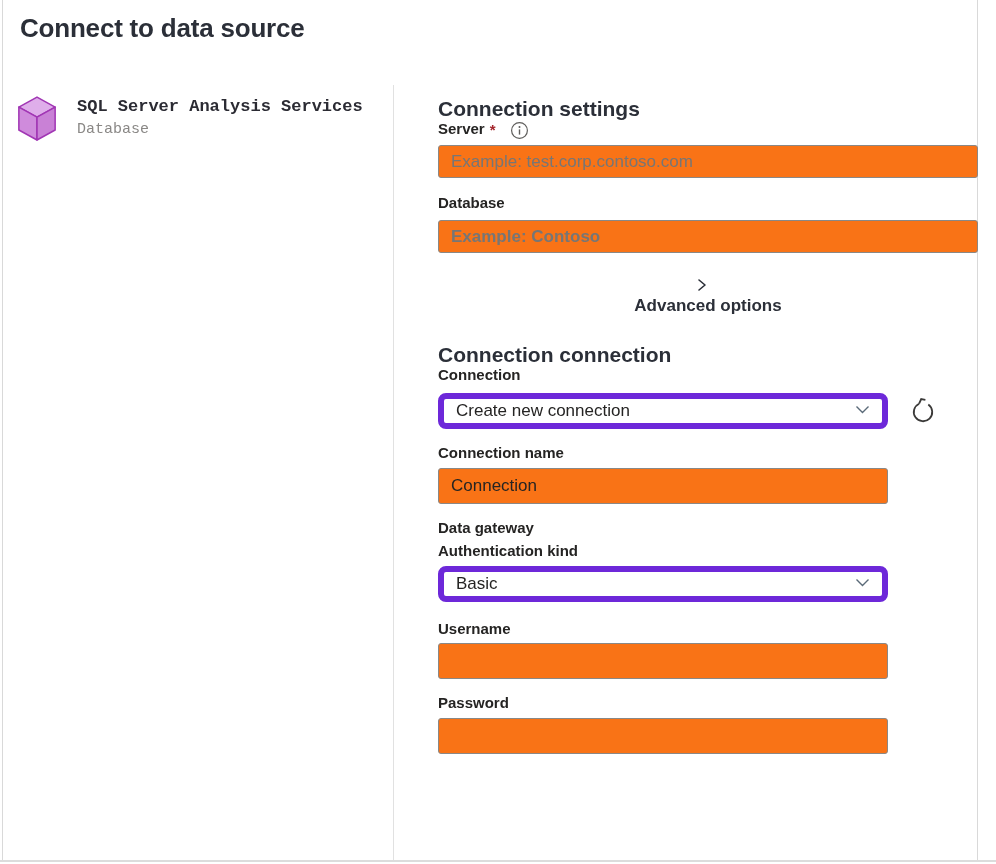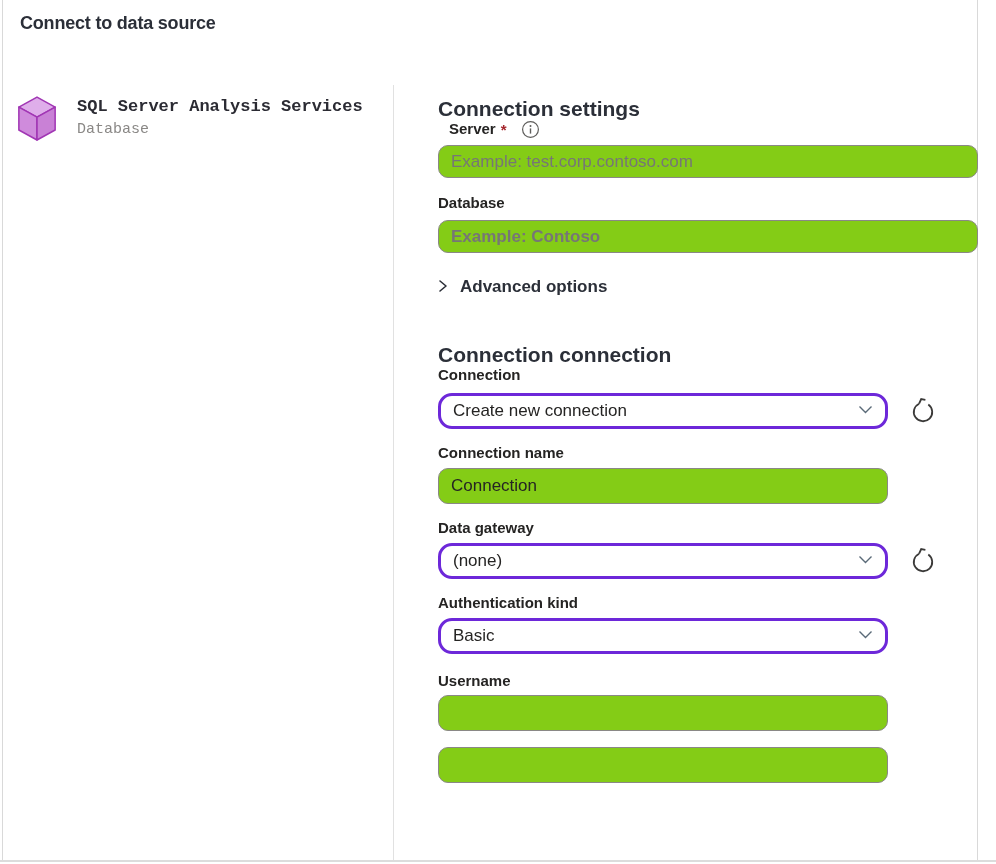--- a/index.html
+++ b/index.html
@@ -12,74 +12,74 @@
     color:#2b2b33;
   }
   
   .edge-left   { position:absolute; left:2px;  top:0; bottom:2px; width:1px; background:#d9d9d9; }
   .edge-right  { position:absolute; left:977px; top:0; bottom:2px; width:1px; background:#d9d9d9; }
   .edge-bottom { position:absolute; left:0; right:0; top:860px; height:2px; background:#dcdcdc; }
   .v-divider   { position:absolute; left:393px; top:85px; height:775px; width:1px; background:#e1e1e1; }
 
   .page-title {
     position:absolute; left:20px; top:13px; margin:0;
-    font-size:18px; font-weight:700; color:#2b2f38; letter-spacing:-0.2px;
+    font-size:26px; font-weight:700; color:#2b2f38; letter-spacing:-0.2px;
   }
 
   
   .source-row { position:absolute; left:16px; top:95px; display:flex; align-items:flex-start; }
   .source-icon { flex:0 0 auto; }
   .source-meta { margin-left:19px; padding-top:2px;font-family:Liberation Mono, monospace; }
   .source-name { font-size:17px; font-weight:700; color:#2b2b33; line-height:20px; }
   .source-kind { font-size:15px; color:#8a8886; line-height:18px; margin-top:4px; }
 
   
   .right-panel { position:absolute; left:438px; top:0; width:540px; padding-top:97px; }
   h2.section-heading {
     margin:0; font-size:21px; font-weight:700; color:#2b2f38; line-height:24px;
   }
   .h2-settings { margin-bottom:27px; }
   .h2-credentials { margin-bottom:21px; }
 
   .field-label {
     font-size:15px; font-weight:700; color:#252423; line-height:16px;
   }
-  .label-row { display:flex; align-items:center; height:16px;margin-left:11px; }
+  .label-row { display:flex; align-items:flex-start; height:16px; }
   .required-mark { color:#a4262c; font-size:15px; font-weight:700; margin-left:5px; }
   .info-btn { margin-left:14px; display:inline-flex; align-items:center; cursor:default; background:none; border:none; padding:0; }
 
   input.txt {
-    display:block; border:1px solid #8a8886; border-radius:10px;
+    display:block; border:1px solid #8a8886; border-radius:3px;
     font-family:"Liberation Sans","DejaVu Sans",sans-serif;
-    font-size:17px; color:#252423; padding:0 12px; outline:none; background:#84cc16;
+    font-size:17px; color:#252423; padding:0 12px; outline:none; background:#f97316;
   }
   input.txt::placeholder { color:#767676; opacity:1; }
   .w-wide   { width:540px; height:33px; }
   .w-narrow { width:450px; height:36px; }
 
   .mb8  { margin-bottom:8px; }
   .mb9  { margin-bottom:9px; }
   .mb7  { margin-bottom:7px; }
   .mb6  { margin-bottom:6px; }
   .mb10 { margin-bottom:10px; }
   .mb16 { margin-bottom:16px; }
   .mb17 { margin-bottom:17px; }
   .mb19 { margin-bottom:19px; }
   .mb24 { margin-bottom:24px;font-weight:bold; }
-  .mb46 { margin-bottom:46px; }
+  .mb46 { margin-bottom:46px;flex-direction:column; }
 
   .advanced-row {
     display:flex; align-items:center; height:20px; cursor:pointer; user-select:none;
   }
   .advanced-row .chev-right { margin-right:12px; margin-top:1px; }
   .advanced-label { font-size:17px; font-weight:700; color:#2b2f38; }
 
   .combo-row { display:flex; align-items:center; }
   .dropdown {
-    width:450px; height:36px; border:3px solid #6d28d9; border-radius:14px; background:#fff;
+    width:450px; height:36px; border:6px solid #6d28d9; border-radius:8px; background:#fff;
     display:flex; align-items:center; justify-content:space-between;
     padding:0 12px; cursor:pointer; user-select:none;
   }
   .dropdown .dd-value { font-size:17px; color:#252423; }
   .refresh-btn {
     margin-left:16px; width:38px; height:36px; border:none; background:none; padding:0;
     display:flex; align-items:center; justify-content:center; cursor:pointer;
   }
 </style>
 </head>
@@ -152,45 +152,30 @@
         <path d="M19.3 7.5 A9.2 9.2 0 1 1 10.1 6.7" fill="none" stroke="#3b3a39" stroke-width="1.8"></path>
         <path d="M10.1 6.7 L12.2 2.1 L16.4 2.8" fill="none" stroke="#3b3a39" stroke-width="1.8" stroke-linejoin="miter"></path>
       </svg>
     </button>
   </div>
 
   <div class="field-label mb7">Connection name</div>
   <input class="txt w-narrow mb16" type="text" value="Connection" style="">
 
   <div class="field-label mb7">Data gateway</div>
-  <div class="combo-row mb16">
-    <div class="dropdown">
-      <span class="dd-value">(none)</span>
-      <span>
-        <svg width="15" height="15" viewBox="0 0 15 15">
-          <polyline points="1.5,4.5 7.5,10.5 13.5,4.5" fill="none" stroke="#5a6a78" stroke-width="1.4"></polyline>
-        </svg>
-      </span>
-    </div>
-    <button class="refresh-btn" aria-label="refresh">
-      <svg width="28" height="28" viewBox="0 0 28 28">
-        <path d="M19.3 7.5 A9.2 9.2 0 1 1 10.1 6.7" fill="none" stroke="#3b3a39" stroke-width="1.8"></path>
-        <path d="M10.1 6.7 L12.2 2.1 L16.4 2.8" fill="none" stroke="#3b3a39" stroke-width="1.8" stroke-linejoin="miter"></path>
-      </svg>
-    </button>
-  </div>
 
   <div class="field-label mb7">Authentication kind</div>
   <div class="dropdown mb19">
     <span class="dd-value">Basic</span>
     <span>
       <svg width="15" height="15" viewBox="0 0 15 15">
         <polyline points="1.5,4.5 7.5,10.5 13.5,4.5" fill="none" stroke="#5a6a78" stroke-width="1.4"></polyline>
       </svg>
     </span>
   </div>
 
   <div class="field-label mb6">Username</div>
   <input class="txt w-narrow mb16" type="text" value="" style="">
 
+  <div class="field-label mb7">Password</div>
   <input class="txt w-narrow" type="password" value="" style="">
 
 </div>
 
 </body></html>

